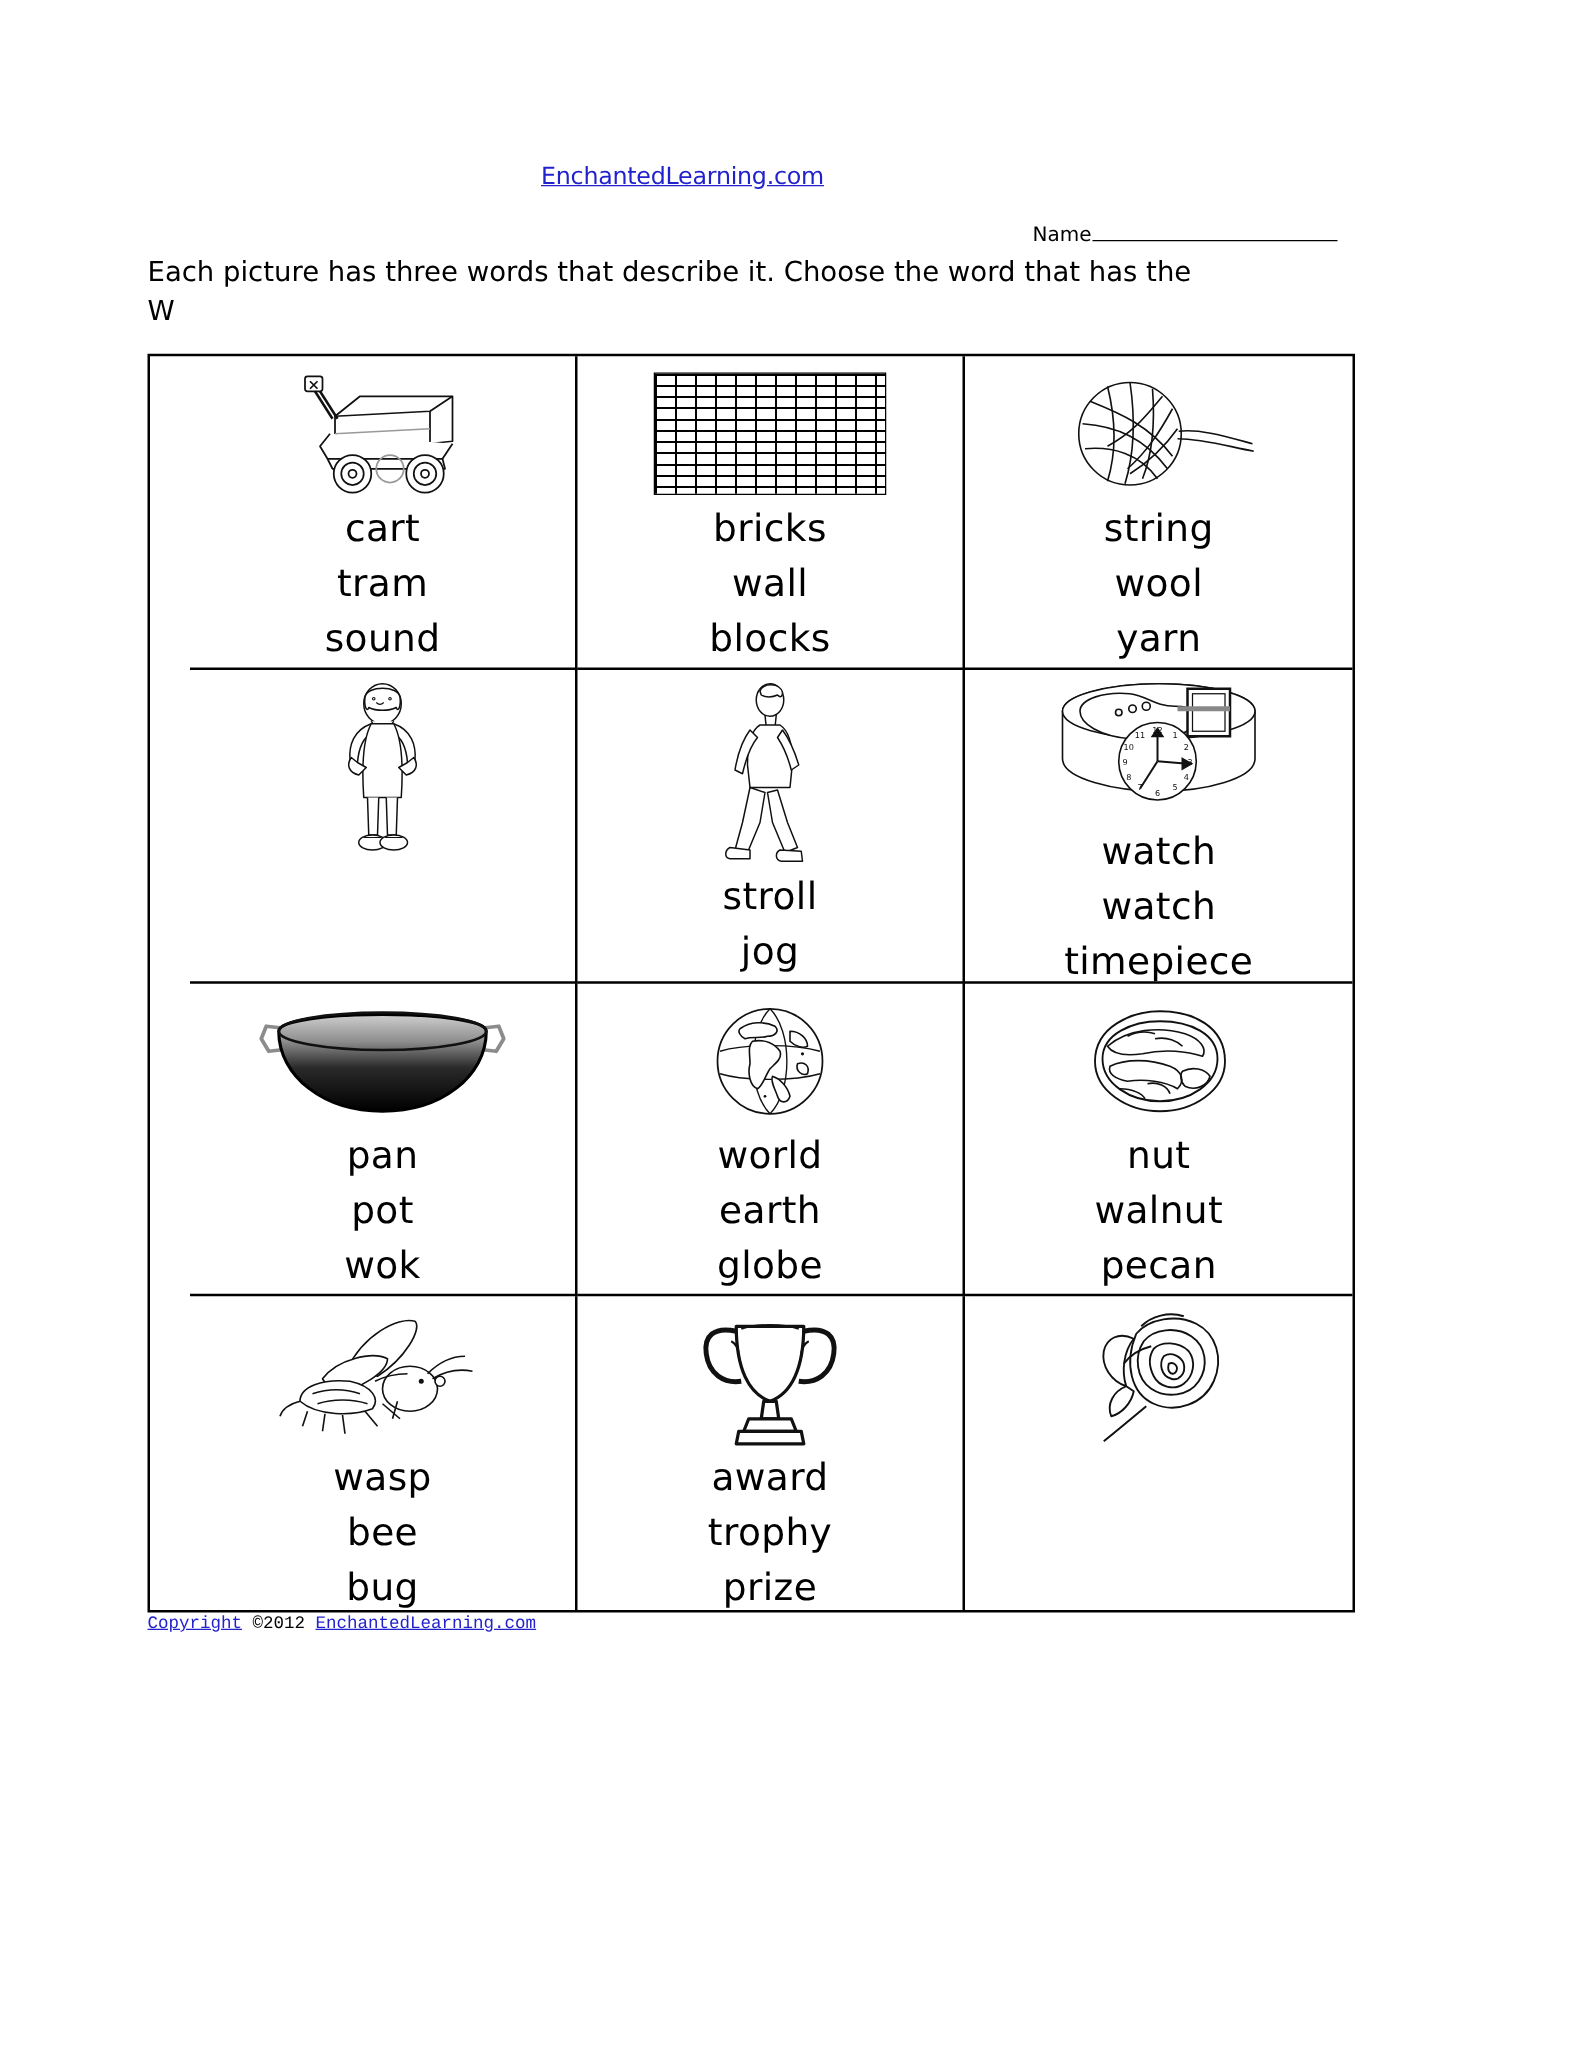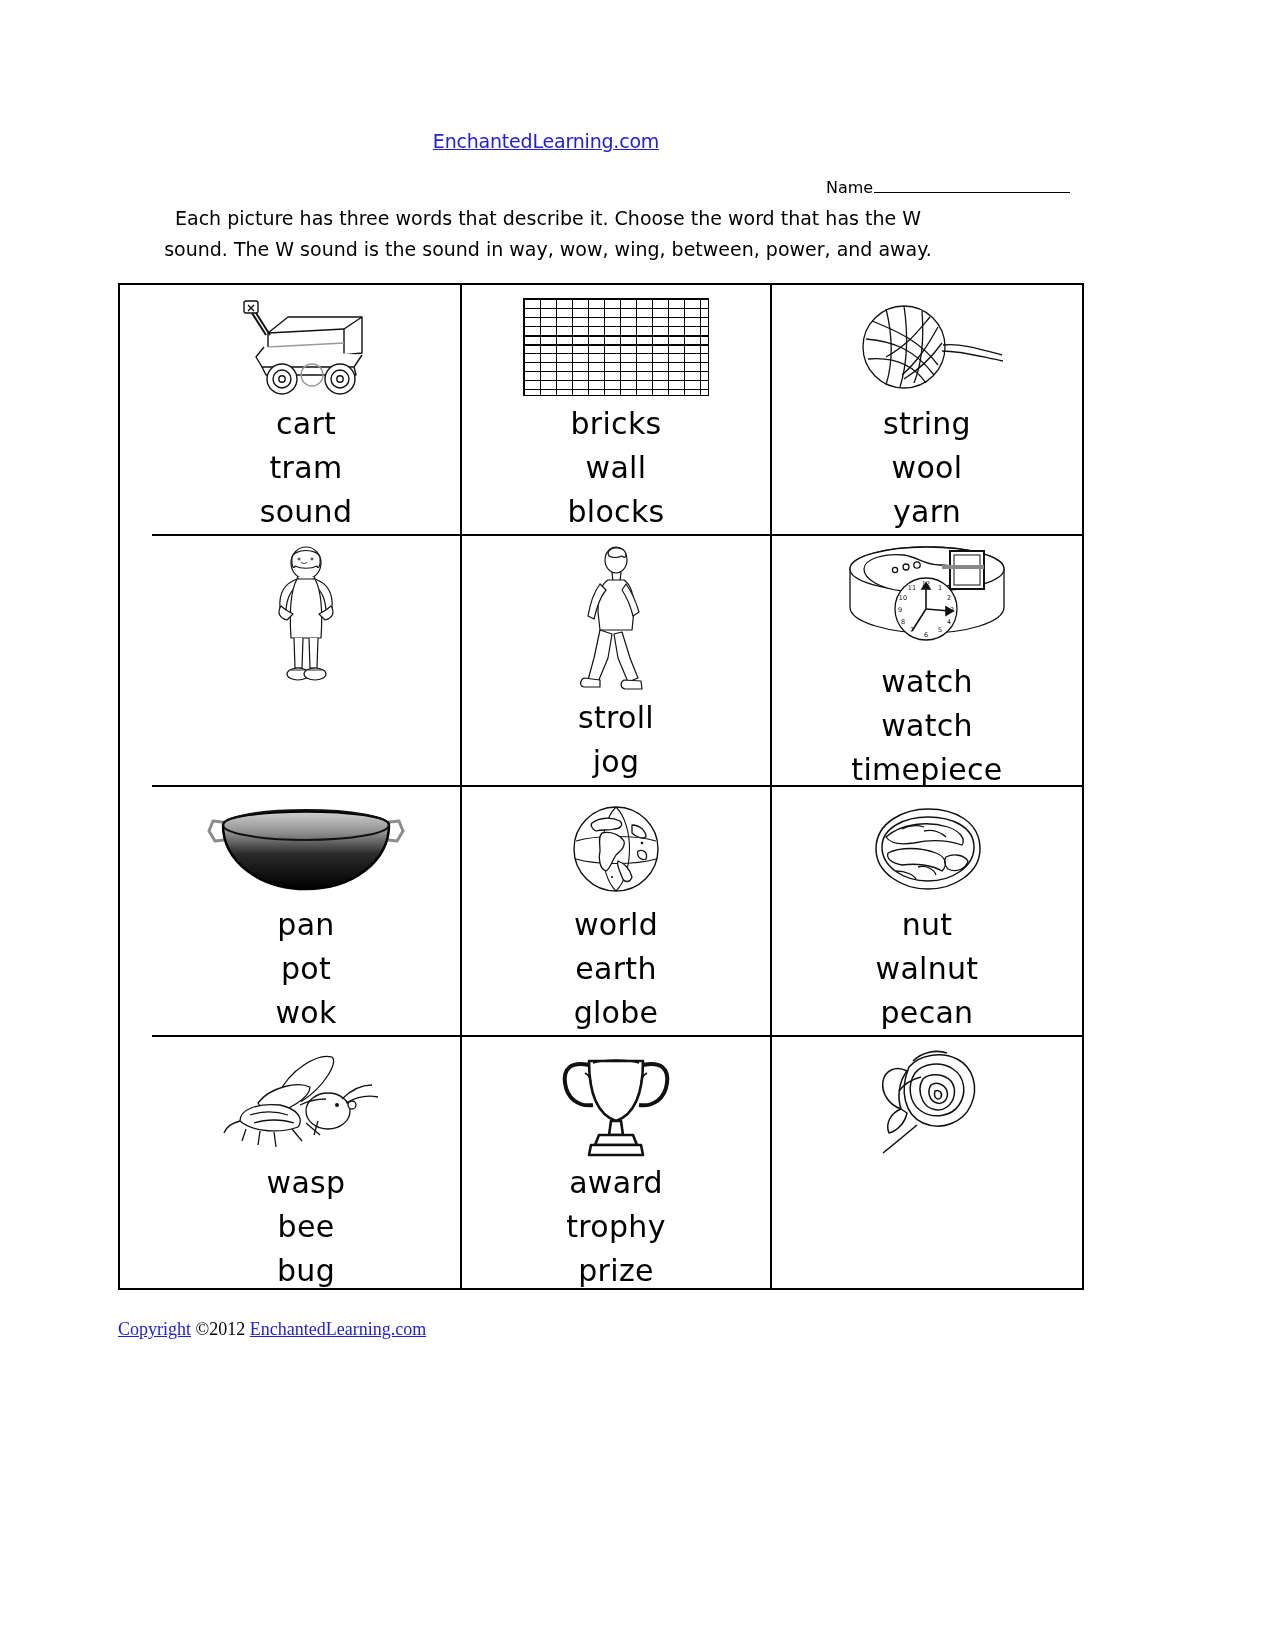--- a/index.html
+++ b/index.html
@@ -69,23 +69,23 @@
     vertical-align: baseline;
     margin-left: 1px;
   }
 
   .instructions {
     position: absolute;
     left: 118px;
     top: 203px;
     width: 860px;
     font-family: "DejaVu Sans", sans-serif;
-    font-size: 19px;
+    font-size: 22px;
     line-height: 31px;
-    text-align: center;
+    text-align: left;
   }
   .instructions .line2 { display: block; }
 
   
   .grid {
     position: absolute;
     left: 118px;
     top: 283px;
     width: 966px;
     height: 1007px;
@@ -133,24 +133,23 @@
 
   
   .cell.tall-art .art { height: 150px; }
   .cell.tall-art .words { font-size: 30px; line-height: 44px; }
 
   
   .footer {
     position: absolute;
     left: 118px;
     top: 1291px;
-    font-family: Liberation Serif, serif;
-    font-size: 18px;
+    font-family: Liberation Mono, monospace;
+    font-size: 14px;
     white-space: nowrap;
-    margin-top: 28px;
   }
   .footer a, .footer .lnk {
     color: #2222cc;
     text-decoration: underline;
   }
   .footer .mid { color: #000; text-decoration: none; }
 
   
   svg { display: block; }
   .brickwall {
@@ -174,21 +173,20 @@
     <span class="site-link">EnchantedLearning.com</span>
   </div>
 
 
   <div class="name-block">
     <span>Name</span><span class="name-rule"></span>
   </div>
 
   <div class="instructions">
     <span>Each picture has three words that describe it. Choose the word that has the W</span>
-    <span class="line2">sound. The W sound is the sound in way, wow, wing, between, power, and away.</span>
   </div>
 
   <div class="grid">
 
     <div class="cell">
       <div class="art">
         <svg width="160" height="105" viewBox="0 0 160 105">
           <g fill="none" stroke="#111" stroke-width="1.4" stroke-linejoin="round">
             <path d="M42 52 L42 38 L62 22 L136 22 L136 58 L58 66 Z" fill="#fff"></path>
             <path d="M42 38 L118 34 L136 22"></path>

